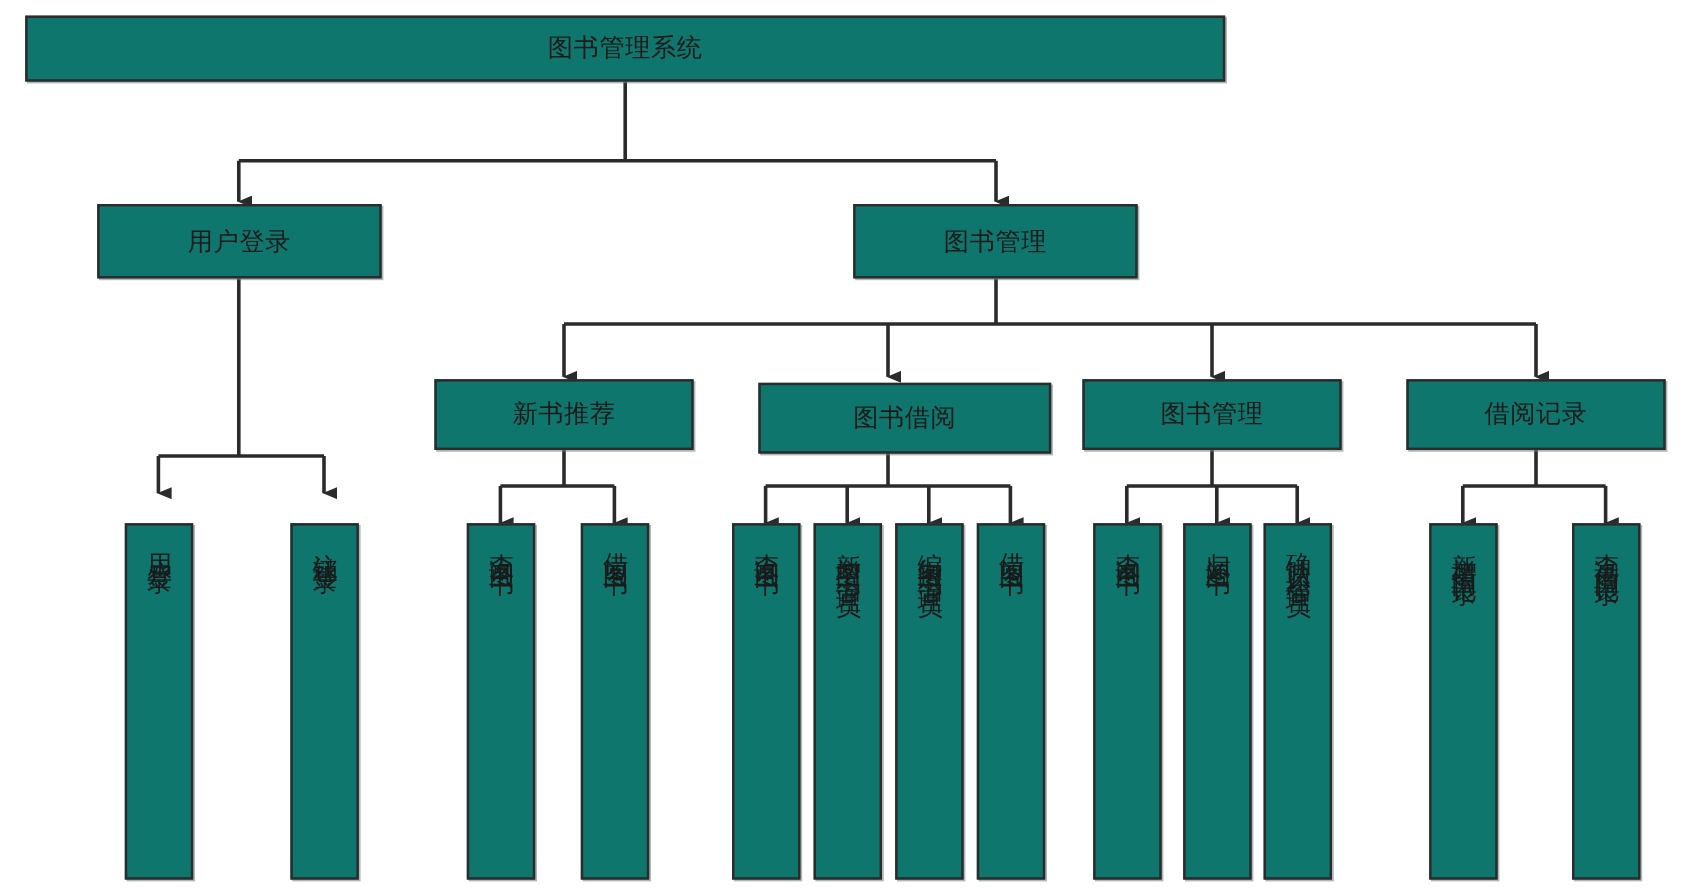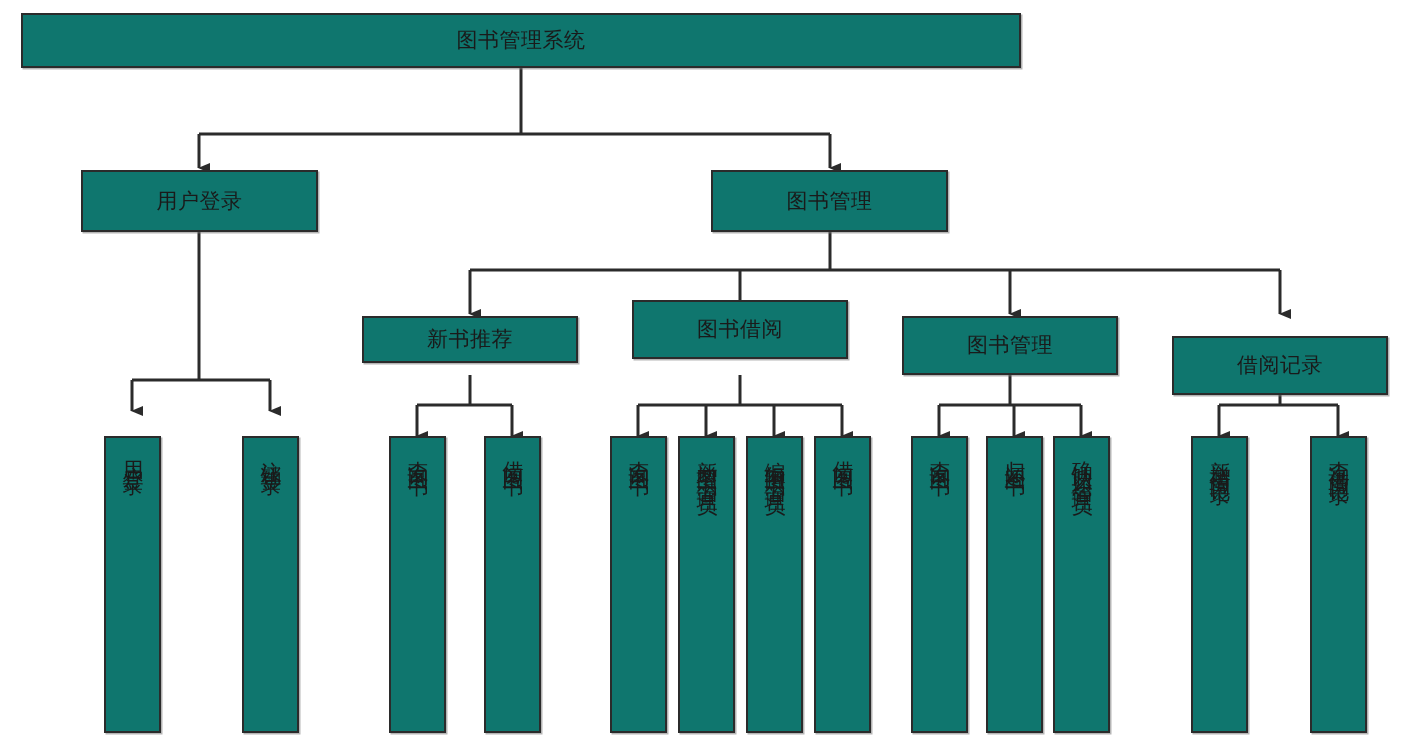--- a/index.html
+++ b/index.html
@@ -122,30 +122,30 @@
     <span class="node-label">图书管理系统</span>
   </div>
 
   <div class="node-box horizontal" style="left:81px; top:170px; width:237px; height:62px;">
     <span class="node-label">用户登录</span>
   </div>
   <div class="node-box horizontal" style="left:711px; top:170px; width:237px; height:62px;">
     <span class="node-label">图书管理</span>
   </div>
 
-  <div class="node-box horizontal" style="left:362px; top:316px; width:216px; height:47px;">
+  <div class="node-box horizontal" style="left:362px; top:316px; width:216px; height:59px;">
     <span class="node-label">新书推荐</span>
   </div>
-  <div class="node-box horizontal" style="left:632px; top:300px; width:216px; height:59px;">
+  <div class="node-box horizontal" style="left:632px; top:319px; width:244px; height:59px;">
     <span class="node-label">图书借阅</span>
   </div>
   <div class="node-box horizontal" style="left:902px; top:316px; width:216px; height:59px;">
     <span class="node-label">图书管理</span>
   </div>
-  <div class="node-box horizontal" style="left:1172px; top:336px; width:216px; height:59px;">
+  <div class="node-box horizontal" style="left:1172px; top:316px; width:216px; height:59px;">
     <span class="node-label">借阅记录</span>
   </div>
 
   <div class="node-box vertical" style="left:104px; top:436px; width:57px; height:297px;">
     <span class="node-label">用户登录</span>
   </div>
   <div class="node-box vertical" style="left:242px; top:436px; width:57px; height:297px;">
     <span class="node-label">注销登录</span>
   </div>
   <div class="node-box vertical" style="left:389px; top:436px; width:57px; height:297px;">

